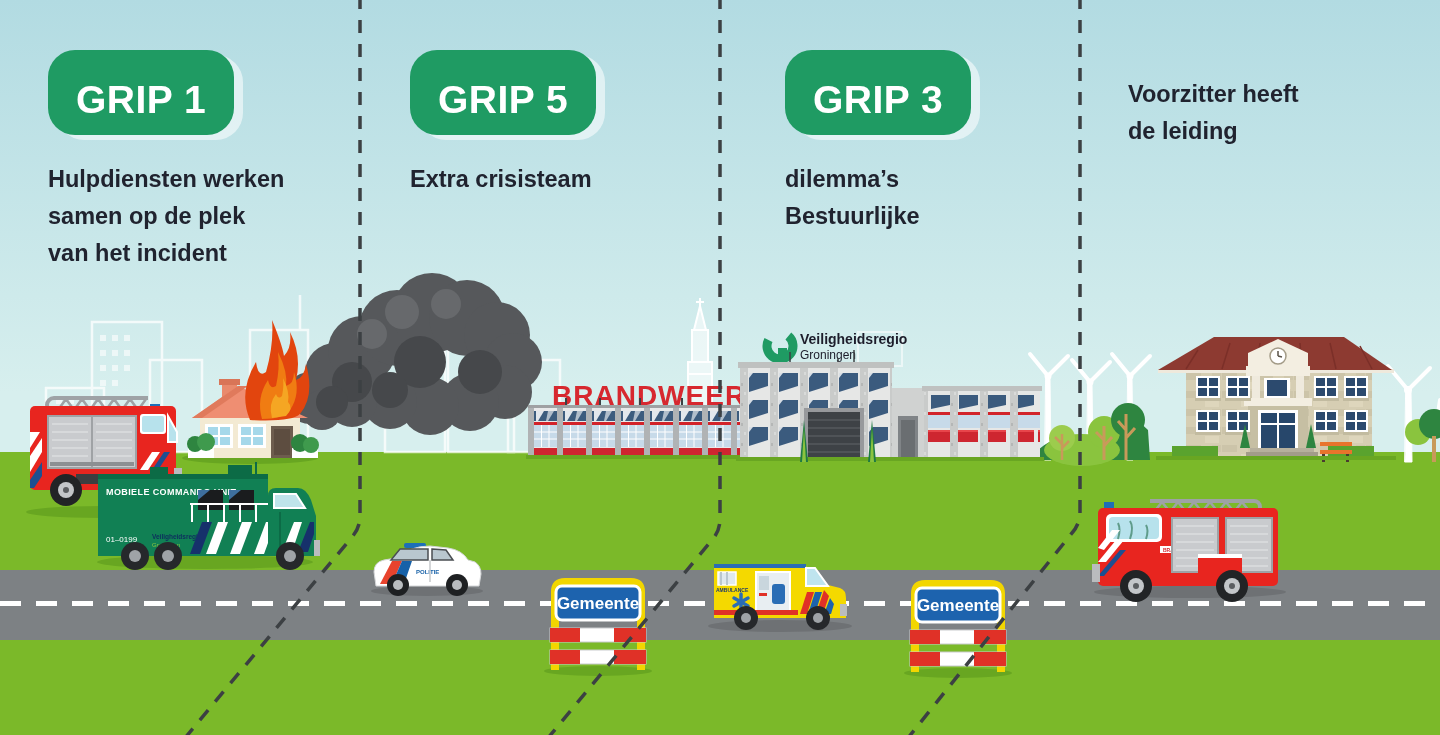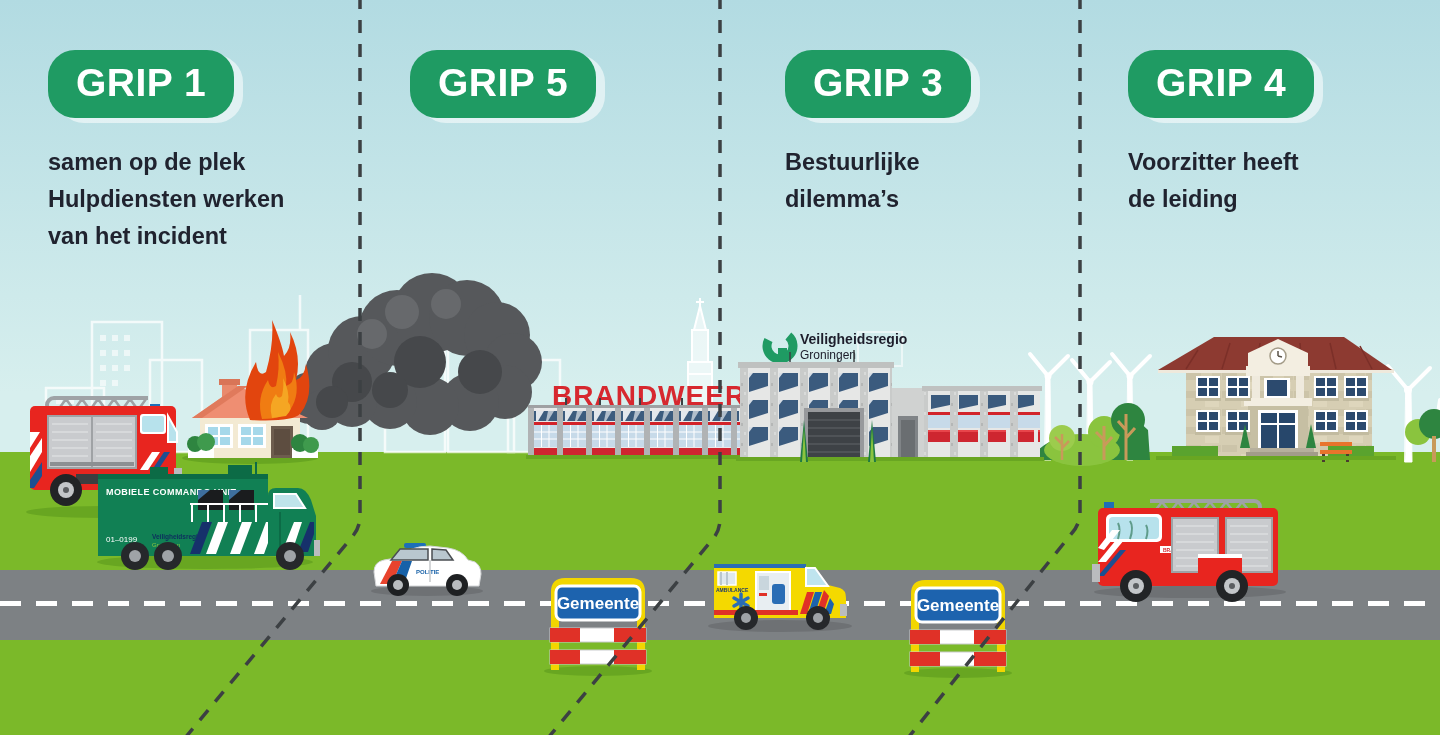--- a/index.html
+++ b/index.html
@@ -7,21 +7,21 @@
           font-family:"Liberation Sans",sans-serif;}
   .sky{position:absolute;left:0;top:0;width:1440px;height:462px;
        background:linear-gradient(#b2dbe2,#d7efee 85%);}
   .grass{position:absolute;left:0;top:452px;width:1440px;height:283px;background:#7bb929;}
   .road{position:absolute;left:0;top:570px;width:1440px;height:70px;background:#7d8184;}
   .road-line{position:absolute;left:0;top:601px;width:1440px;height:5px;
        background:repeating-linear-gradient(90deg,#ffffff 0 21px,rgba(0,0,0,0) 21px 36px);}
   .scene{position:absolute;left:0;top:0;width:1440px;height:735px;}
   .col{position:absolute;top:50px;width:320px;}
   .badge{display:inline-block;background:#1f9b63;color:#ffffff;font-size:39px;font-weight:700;
-         letter-spacing:.5px;padding:11px 28px 13px;border-radius:27px;
+         letter-spacing:.5px;padding:28px 28px 13px;border-radius:27px;
          box-shadow:9px 5px 0 rgba(255,255,255,.55);}
   .desc{margin-top:26px;font-size:23.5px;font-weight:600;color:#20232f;line-height:37px;}
   .dline{display:block;}
   svg text{font-family:"Liberation Sans",sans-serif;}
 </style>
 </head>
 <body>
 
 <div class="canvas">
   <div class="sky"></div>
@@ -541,37 +541,37 @@
     <g stroke="#3c4043" stroke-width="3.5" fill="none" stroke-dasharray="13 11">
       <path d="M360,-4 L360,516 Q360,528 352,537 L185,738"></path>
       <path d="M720,-4 L720,519 Q720,531 712,540 L548,738"></path>
       <path d="M1080,-4 L1080,512 Q1080,524 1072,533 L908,738"></path>
     </g>
   </svg>
 
   <div class="col" style="left:48px">
     <span class="badge">GRIP 1</span>
     <div class="desc">
+      <span class="dline">Hulpdiensten werken</span>
       <span class="dline">samen op de plek</span>
-      <span class="dline">Hulpdiensten werken</span>
       <span class="dline">van het incident</span>
     </div>
   </div>
   <div class="col" style="left:410px">
     <span class="badge">GRIP 5</span>
     <div class="desc">
+      <span class="dline">Extra crisisteam</span>
     </div>
   </div>
   <div class="col" style="left:785px">
     <span class="badge">GRIP 3</span>
     <div class="desc">
+      <span class="dline">dilemma’s</span>
       <span class="dline">Bestuurlijke</span>
-      <span class="dline">dilemma’s</span>
     </div>
   </div>
   <div class="col" style="left:1128px">
-    <span class="badge">GRIP 4</span>
     <div class="desc">
       <span class="dline">Voorzitter heeft</span>
       <span class="dline">de leiding</span>
     </div>
   </div>
 </div>
 
 </body></html>

